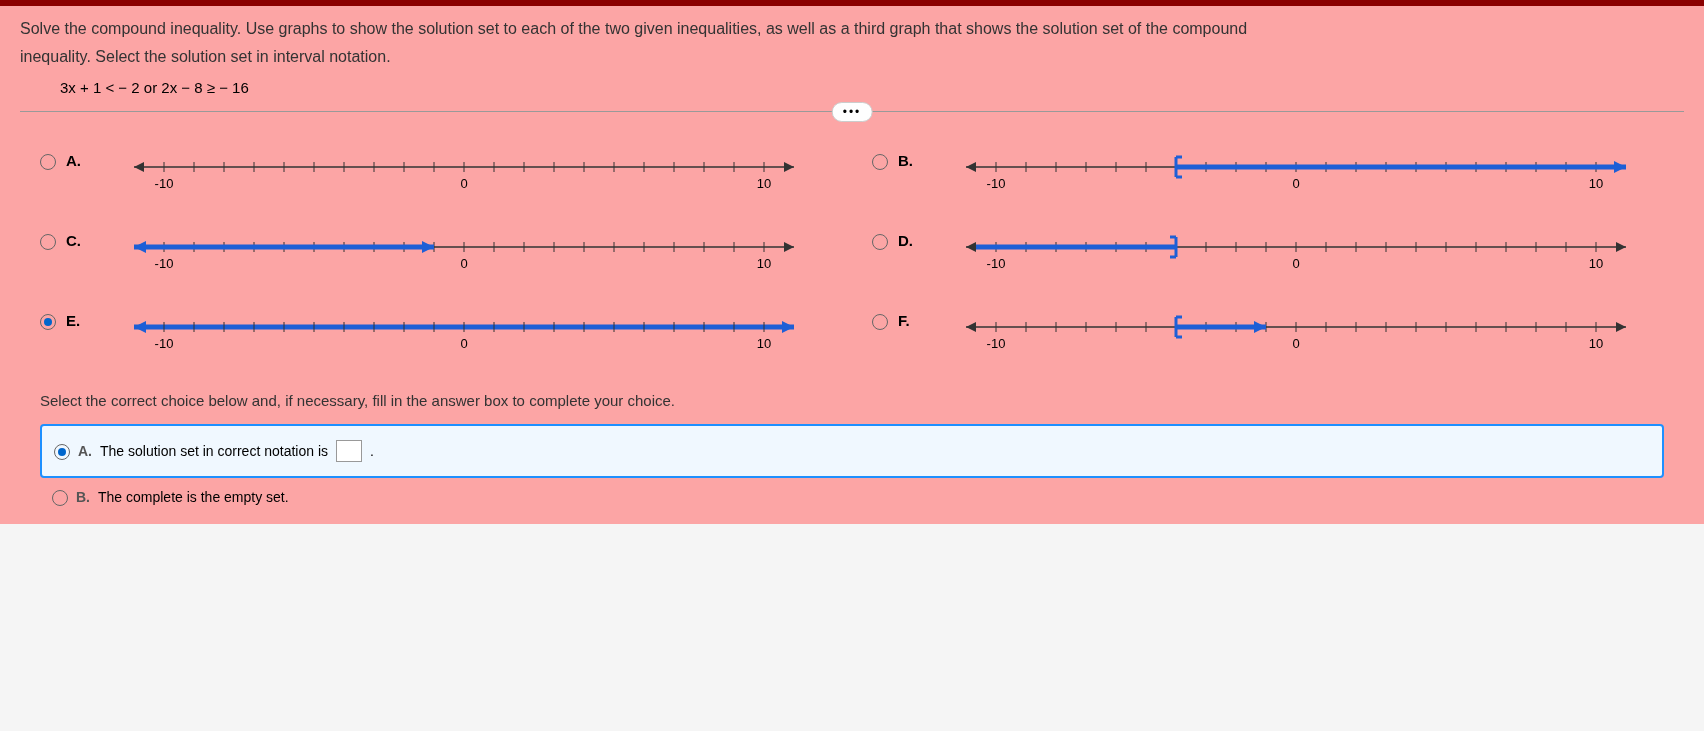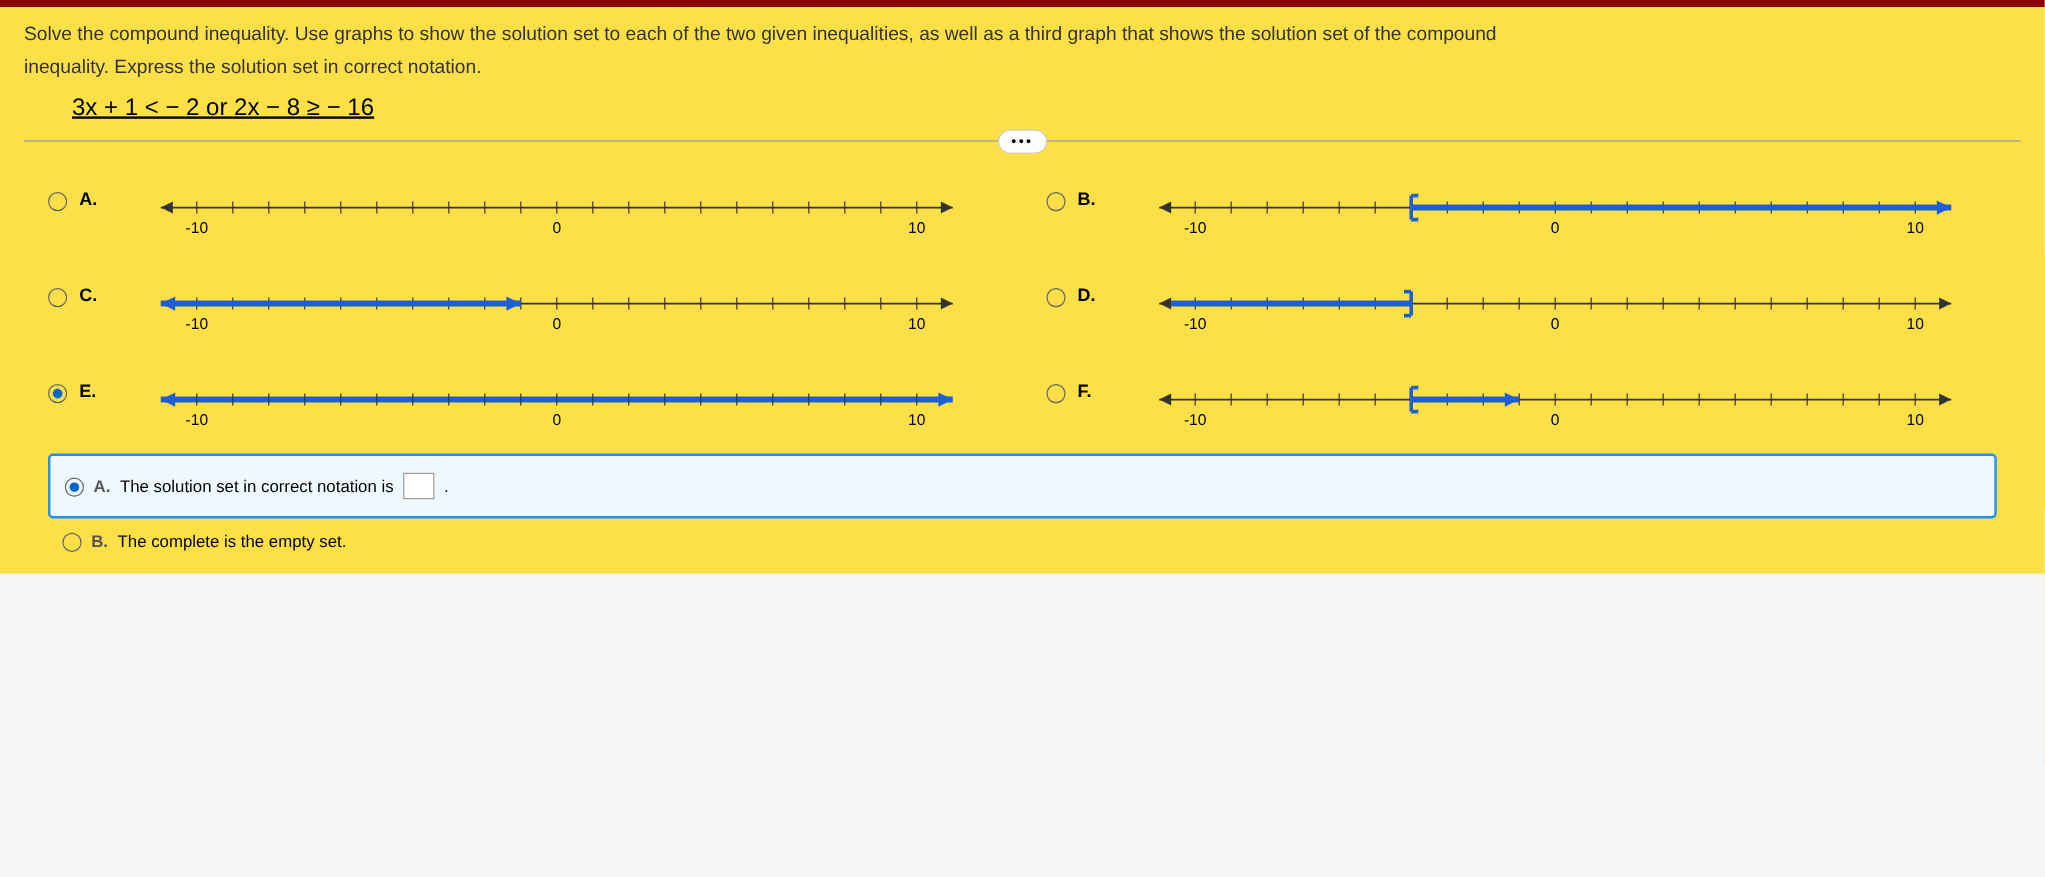--- a/index.html
+++ b/index.html
@@ -14,34 +14,33 @@
       height: 731px;
       position: relative;
     }
     .top-bar {
       background: #8b0000;
       height: 6px;
       width: 100%;
     }
     .content {
       padding: 12px 20px;
-      background: #fde047;
+      background: #fca5a5;
     }
     .question-text {
       color: #333;
       font-size: 16px;
       line-height: 1.4;
       margin-bottom: 6px;
     }
     .inequality {
       margin-left: 40px;
-      font-size: 20px;
+      font-size: 15px;
       margin-top: 10px;
       margin-bottom: 12px;
-      text-decoration: underline;
     }
     .divider {
       border-top: 1px solid #999;
       margin: 15px 0;
       position: relative;
     }
     .dots {
       position: absolute;
       top: -10px;
       left: 50%;
@@ -128,21 +127,21 @@
       color: #555;
     }
   </style>
 </head>
 <body>
 
 <div class="top-bar"></div>
 
 <div class="content">
   <div class="question-text">Solve the compound inequality. Use graphs to show the solution set to each of the two given inequalities, as well as a third graph that shows the solution set of the compound</div>
-  <div class="question-text">inequality. Express the solution set in correct notation.</div>
+  <div class="question-text">inequality. Select the solution set in interval notation.</div>
   <div class="inequality">3x + 1 &lt; − 2 or 2x − 8 ≥ − 16</div>
 
   <div class="divider">
     <div class="dots">•••</div>
   </div>
 
   <div class="options-grid">
 
     <div class="option">
       <div class="radio-circle"></div>
@@ -379,20 +378,21 @@
           <polygon points="320,15 308,9 308,21" fill="#1e5fd6"></polygon>
           <text x="50" y="36" font-size="13" text-anchor="middle">-10</text>
           <text x="350" y="36" font-size="13" text-anchor="middle">0</text>
           <text x="650" y="36" font-size="13" text-anchor="middle">10</text>
         </svg>
       </div>
     </div>
 
   </div>
 
+  <div class="select-text">Select the correct choice below and, if necessary, fill in the answer box to complete your choice.</div>
 
   <div class="answer-box">
     <div class="answer-option">
       <div class="radio-circle selected"></div>
       <span class="letter-badge">A.</span>
       <span>The solution set in correct notation is</span>
       <input class="answer-input" type="text" style="">
       <span>.</span>
     </div>
   </div>

